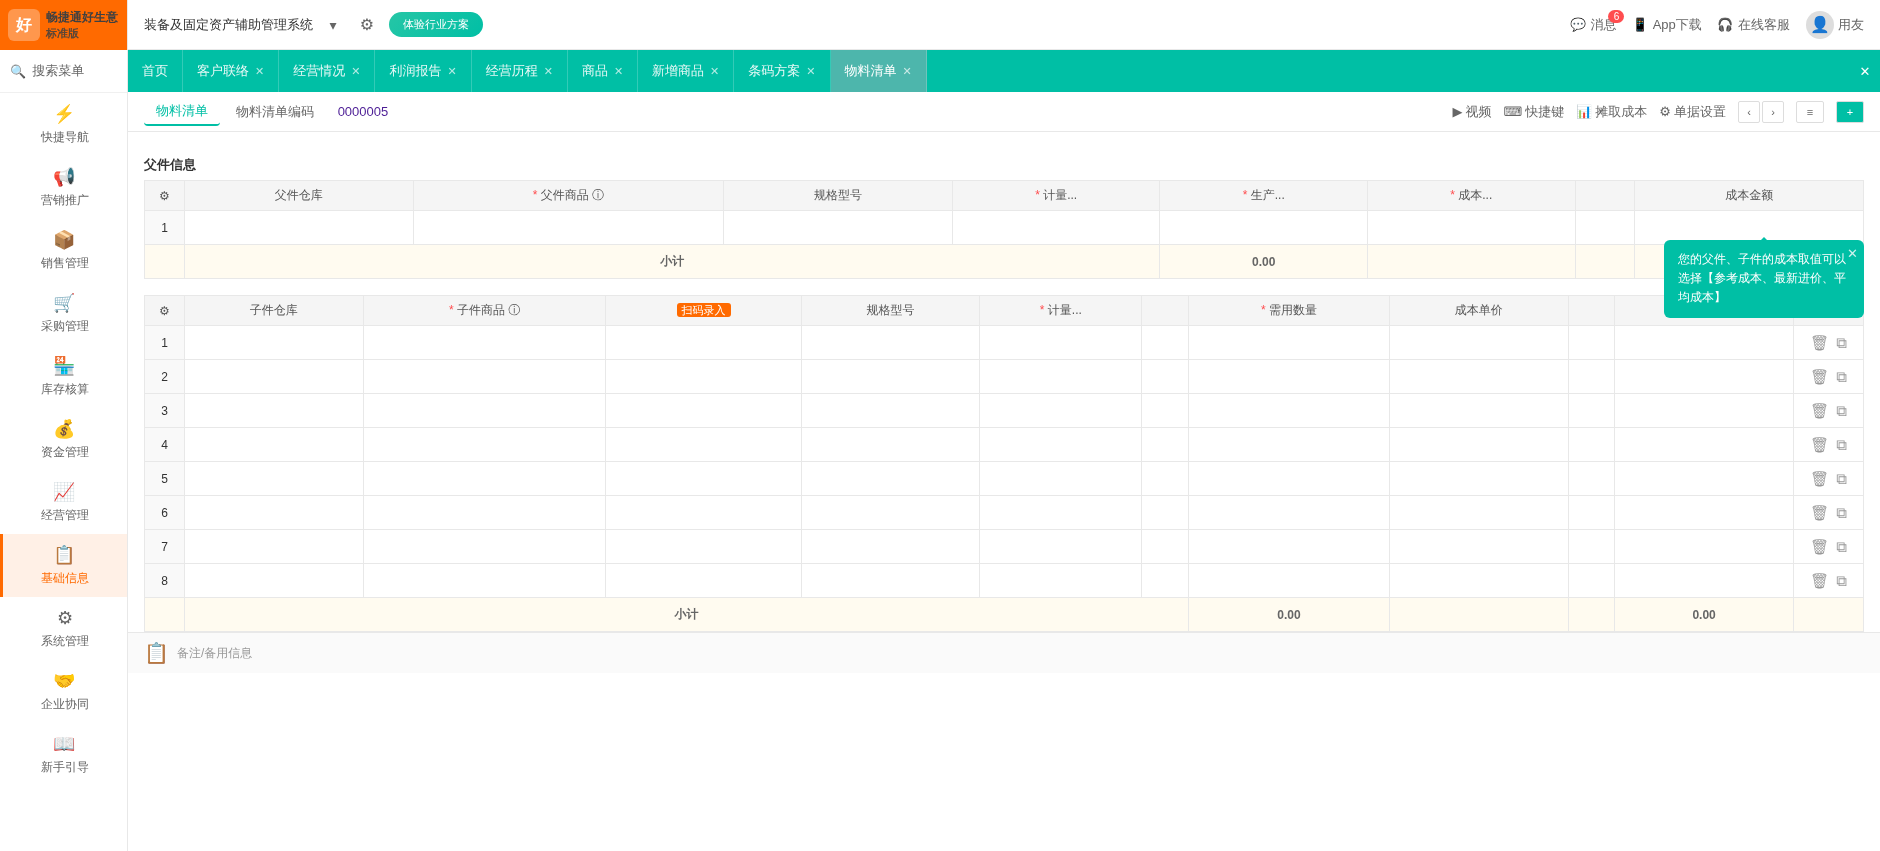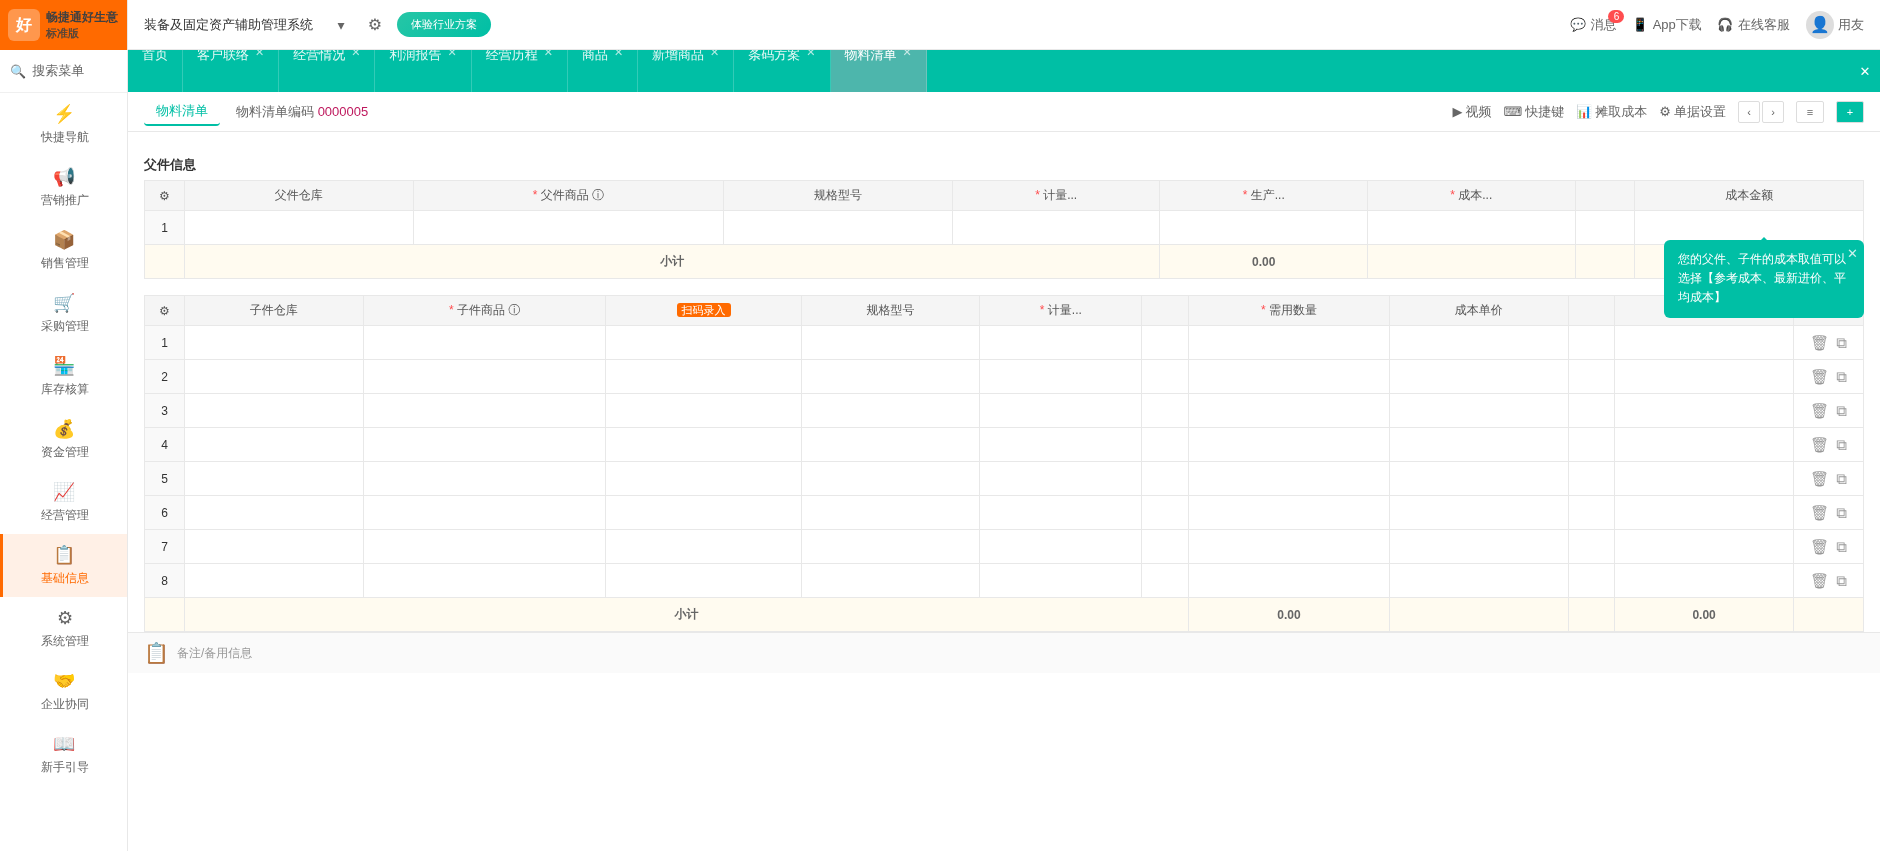--- a/index.html
+++ b/index.html
@@ -79,21 +79,20 @@
       height: 50px;
       display: flex;
       align-items: center;
       padding: 0 16px;
       border-bottom: 1px solid #e8e8e8;
       gap: 8px;
     }
     .topbar-system-name {
       font-size: 13px;
       color: #333;
-      margin-right: 8px;
     }
     .topbar-dropdown {
       width: 24px;
       height: 24px;
       background: none;
       border: none;
       cursor: pointer;
       color: #666;
       font-size: 14px;
     }
@@ -163,21 +162,21 @@
       background: #00bfa5;
       display: flex;
       align-items: center;
       height: 42px;
       padding: 0;
       overflow: hidden;
       position: relative;
     }
     .nav-tab {
       display: flex;
-      align-items: flex-start;
+      align-items: center;
       padding: 0 14px;
       height: 50px;
       color: rgba(255,255,255,0.9);
       cursor: pointer;
       font-size: 13px;
       gap: 4px;
       white-space: nowrap;
       border-right: 1px solid rgba(255,255,255,0.2);
     }
     .nav-tab.active { background: #4db6ac; color: #fff; font-weight: 500; }
@@ -218,22 +217,22 @@
     .sub-tab {
       padding: 4px 12px;
       font-size: 13px;
       cursor: pointer;
       color: #666;
       border-radius: 4px;
     }
     .sub-tab.active { color: #00bfa5; border-bottom: 2px solid #00bfa5; }
     .sub-tab-code {
       font-size: 13px;
-      color: #be185d;
-      margin-left: 0;
+      color: #4c1d95;
+      margin-left: 20px;
     }
     .sub-tabs-spacer { flex: 1; }
     .sub-tabs-actions {
       display: flex;
       align-items: center;
       gap: 12px;
       font-size: 13px;
       color: #666;
     }
     .sub-tabs-action {

